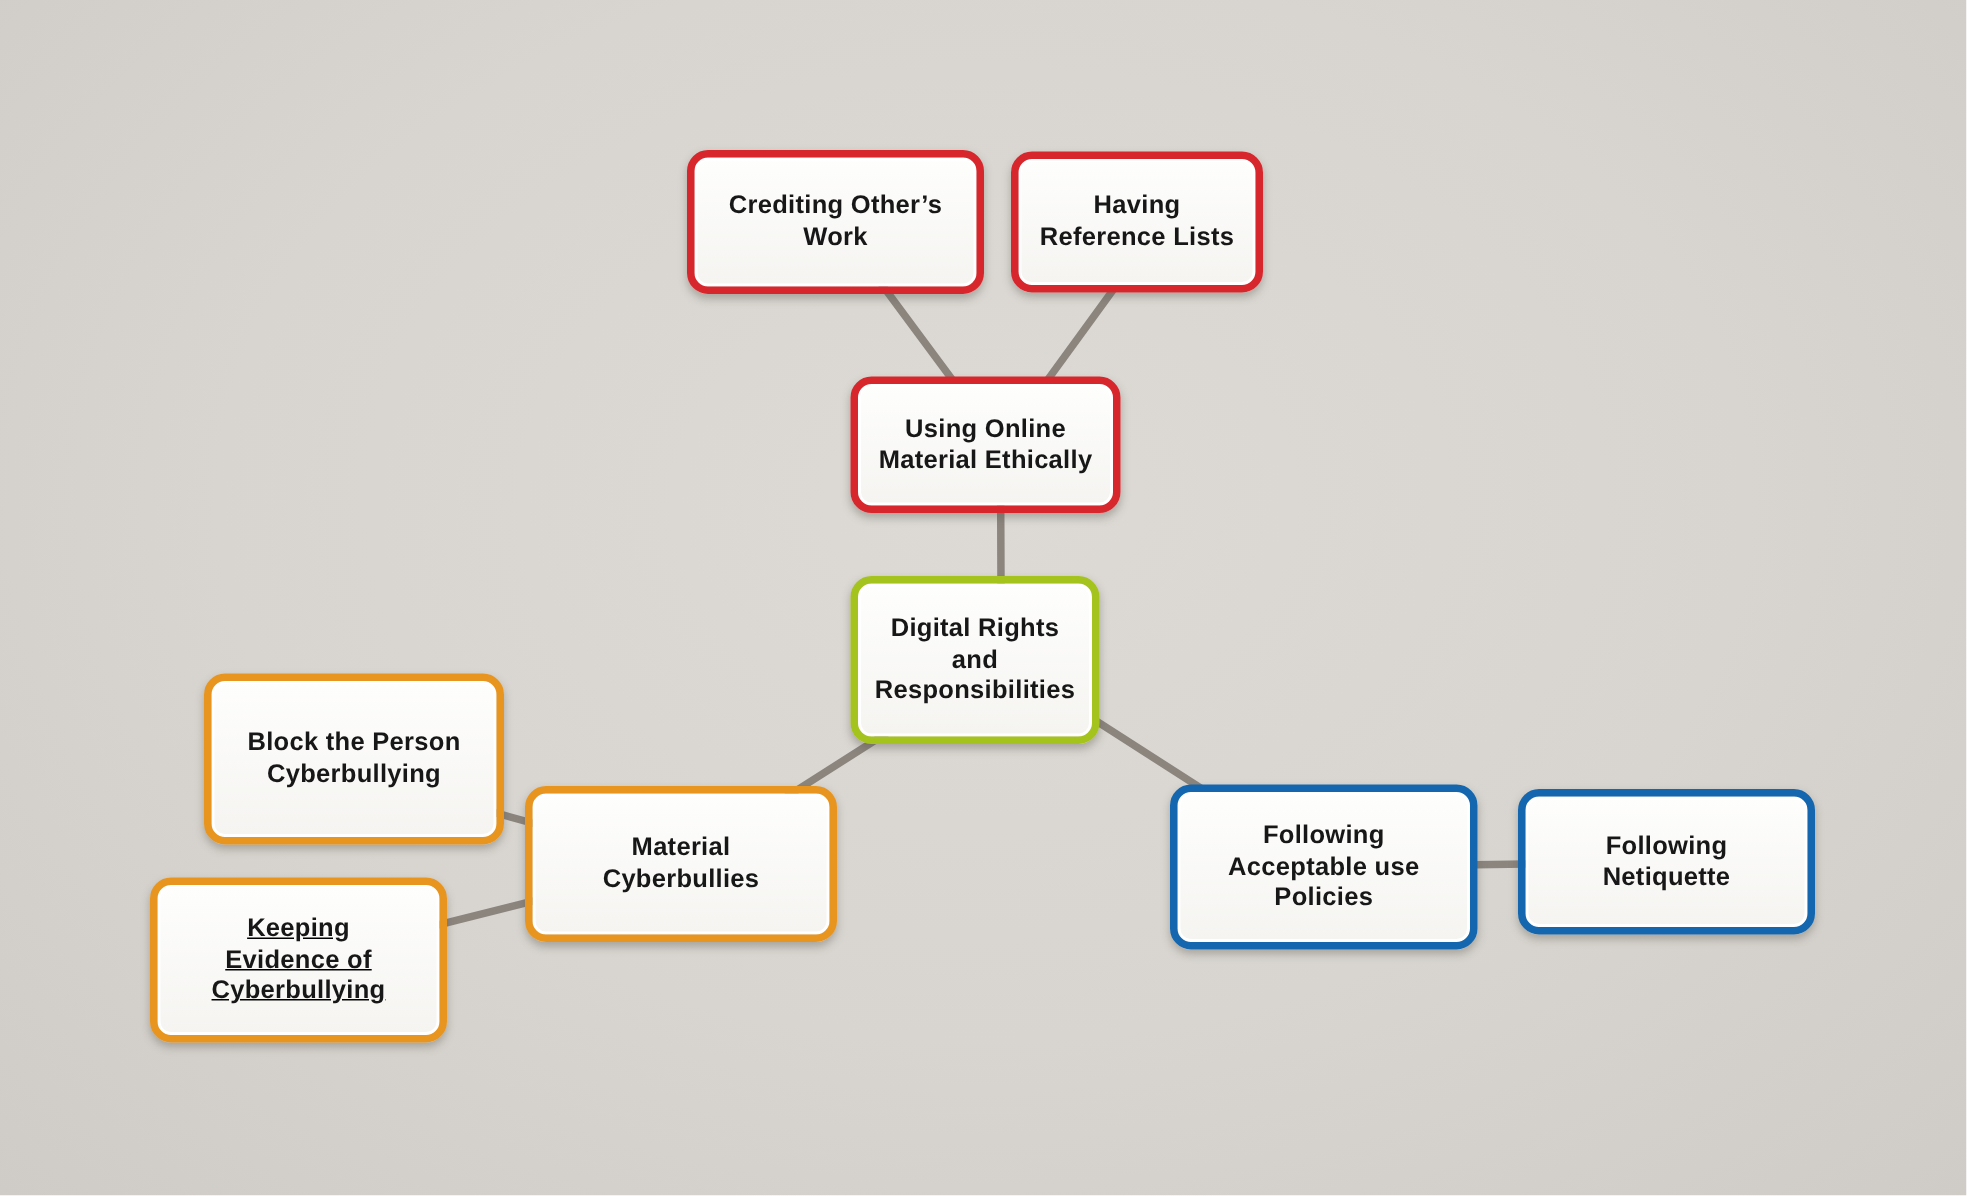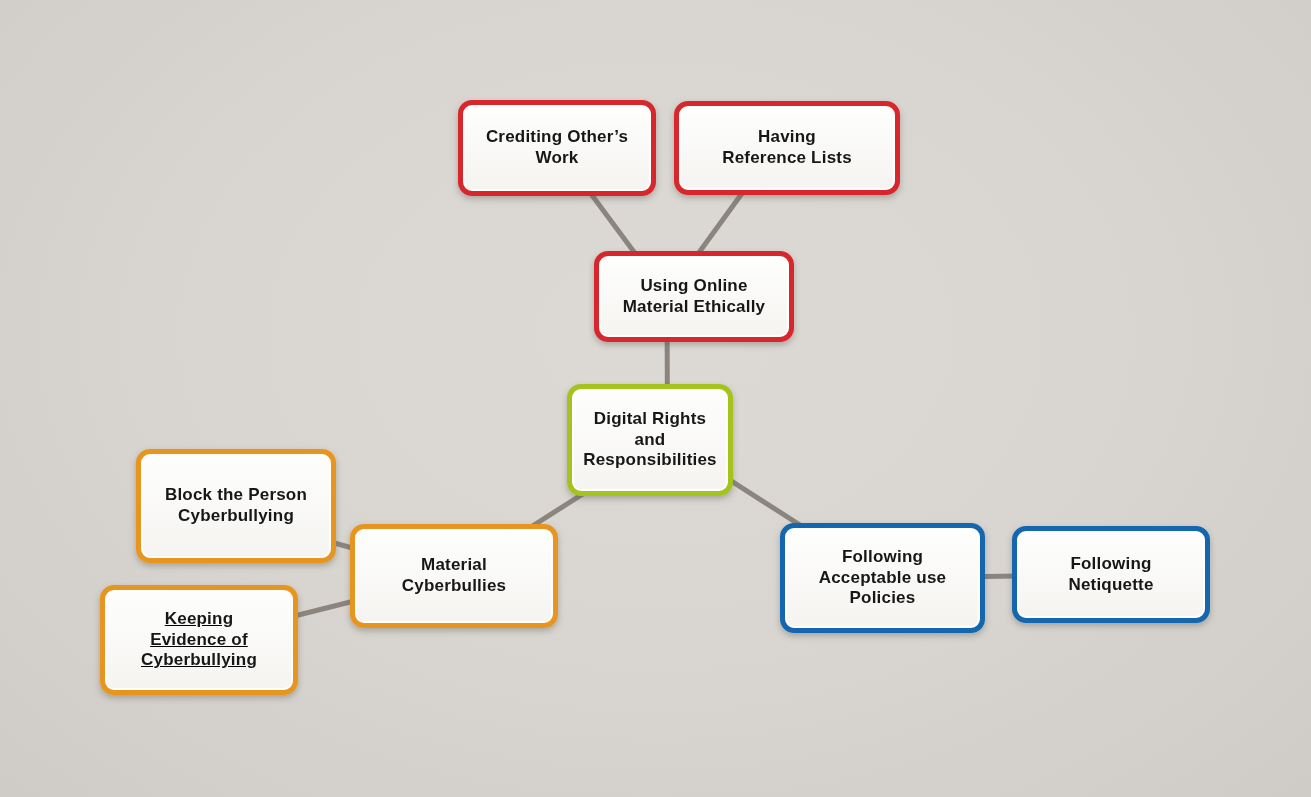--- a/index.html
+++ b/index.html
@@ -59,29 +59,29 @@
       <line x1="200" y1="506" x2="454" y2="576" stroke="#8B857E" stroke-width="5" stroke-linecap="round"></line>
       <line x1="199" y1="640" x2="454" y2="576" stroke="#8B857E" stroke-width="5" stroke-linecap="round"></line>
       <line x1="882.5" y1="578" x2="1111" y2="574.5" stroke="#8B857E" stroke-width="5" stroke-linecap="round"></line>
     </svg>
   <div id="nodes-layer">
       <div class="node" style="left: 567px; top: 384px; width: 166px; height: 112px; border-color: rgb(165, 195, 29);">
         <span class="node-label">Digital Rights
 and
 Responsibilities</span>
       </div>
-      <div class="node" style="left: 567px; top: 251px; width: 200px; height: 91px; border-color: rgb(215, 38, 44); margin-left: 27px;">
+      <div class="node" style="left: 567px; top: 251px; width: 180px; height: 91px; border-color: rgb(215, 38, 44);">
         <span class="node-label">Using Online
 Material Ethically</span>
       </div>
       <div class="node" style="left: 458px; top: 100px; width: 198px; height: 96px; border-color: rgb(215, 38, 44);">
         <span class="node-label">Crediting Other’s
 Work</span>
       </div>
-      <div class="node" style="left: 674px; top: 101px; width: 226px; height: 94px; border-color: rgb(215, 38, 44);">
+      <div class="node" style="left: 674px; top: 101px; width: 168px; height: 94px; border-color: rgb(215, 38, 44);">
         <span class="node-label">Having
 Reference Lists</span>
       </div>
       <div class="node" style="left: 350px; top: 524px; width: 208px; height: 104px; border-color: rgb(232, 149, 31);">
         <span class="node-label">Material
 Cyberbullies</span>
       </div>
       <div class="node" style="left: 100px; top: 449px; width: 200px; height: 114px; border-color: rgb(232, 149, 31); margin-left: 36px;">
         <span class="node-label">Block the Person
 Cyberbullying</span>

